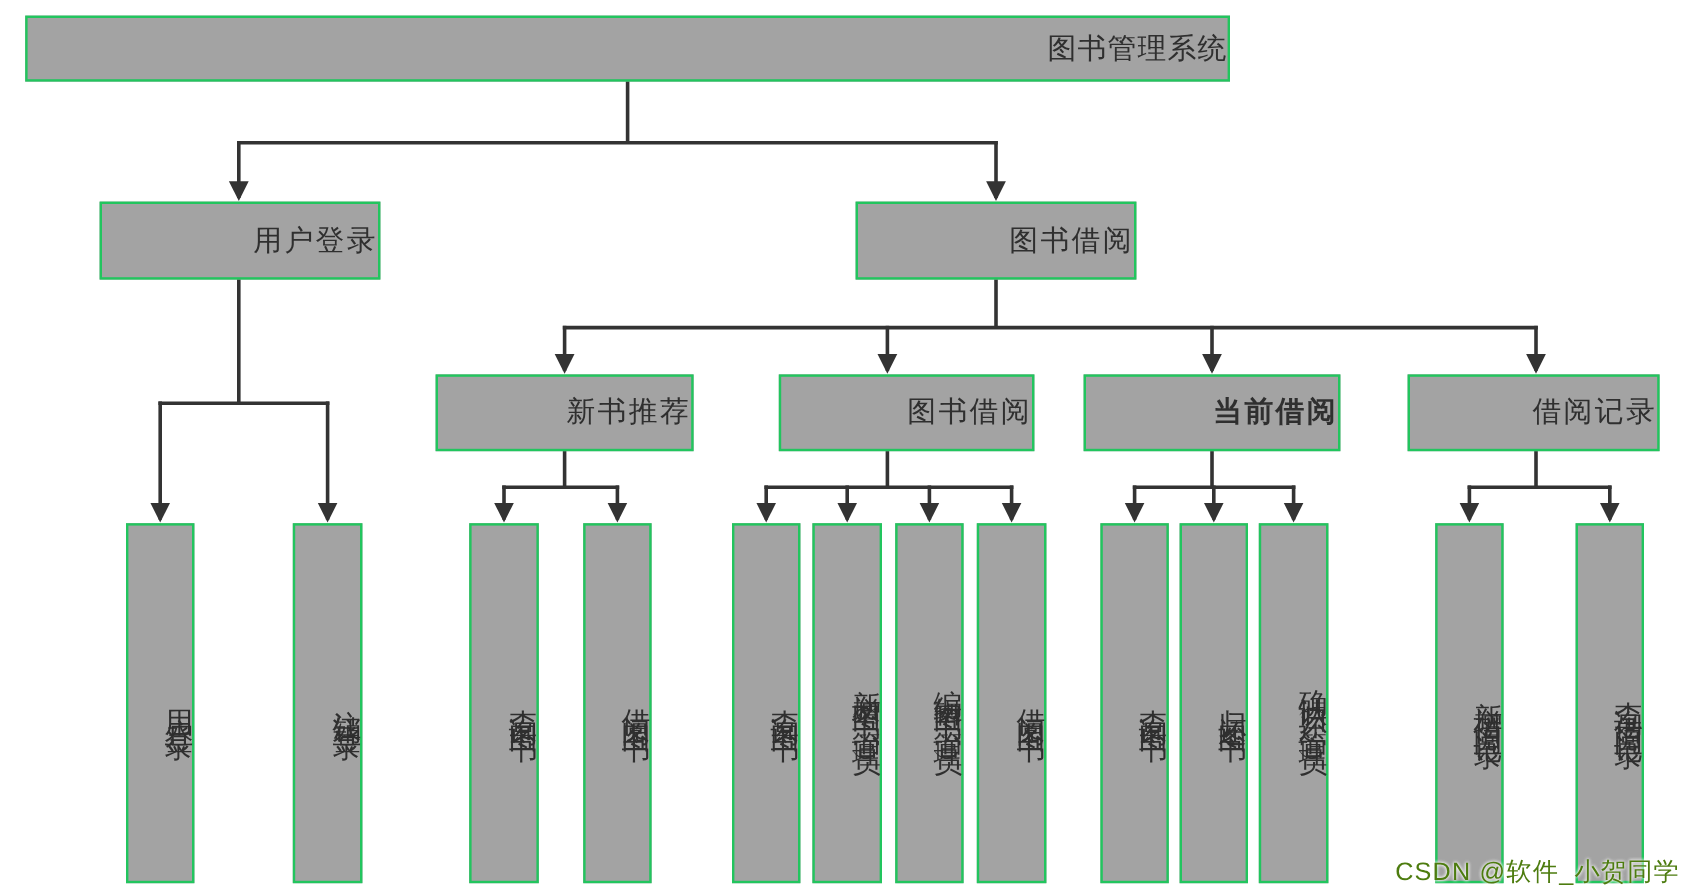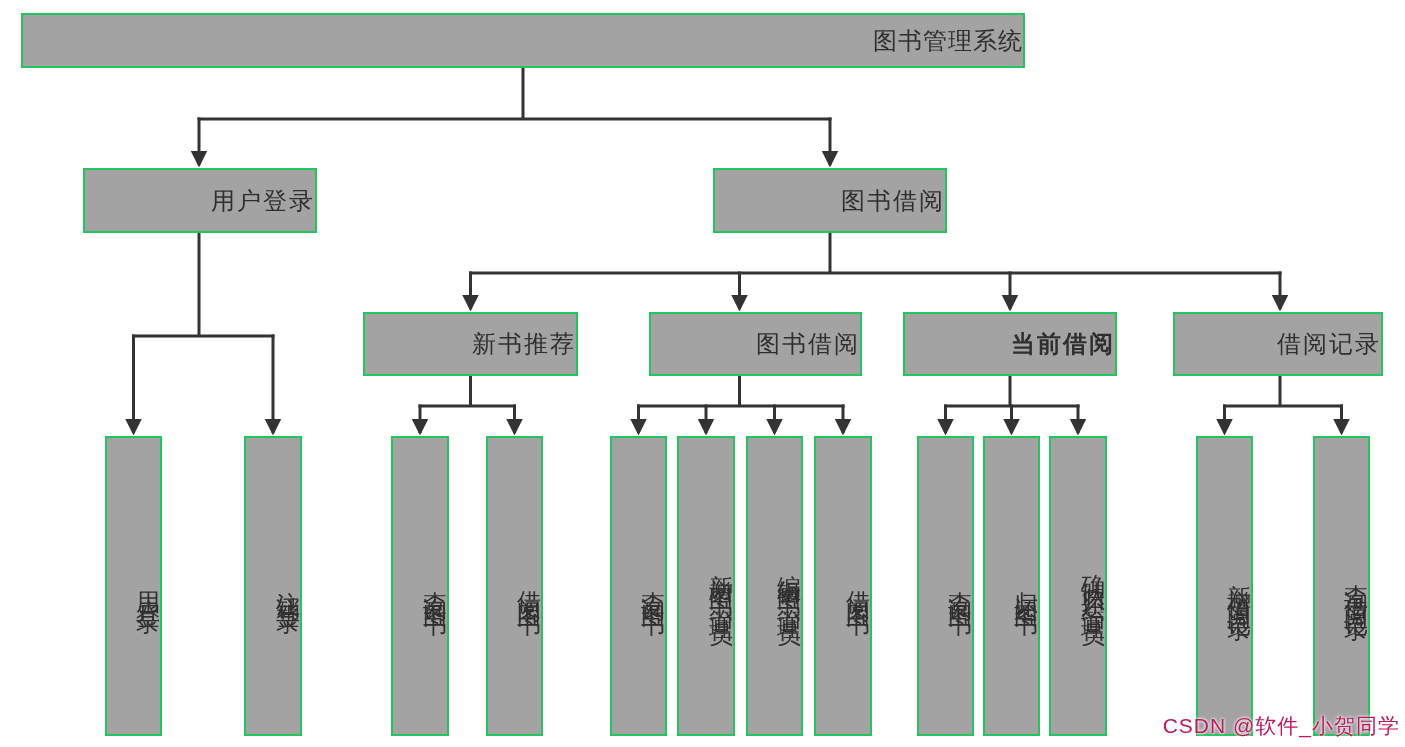--- a/index.html
+++ b/index.html
@@ -48,21 +48,21 @@
     font-size: 24px;
     letter-spacing: 7px;
     line-height: 1;
   }
   .watermark {
     position: absolute;
     top: 712px;
     right: 5px;
     font-size: 21px;
     letter-spacing: 1px;
-    color: #be185d;
+    color: #4d7c0f;
     text-shadow: 0 0 3px #ffffff, 0 0 3px #ffffff;
     white-space: nowrap;
   }
 </style>
 </head>
 <body>
 
 <div class="stage">
 
   <svg class="wires" viewBox="0 0 1405 747" xmlns="http://www.w3.org/2000/svg" aria-hidden="true">

